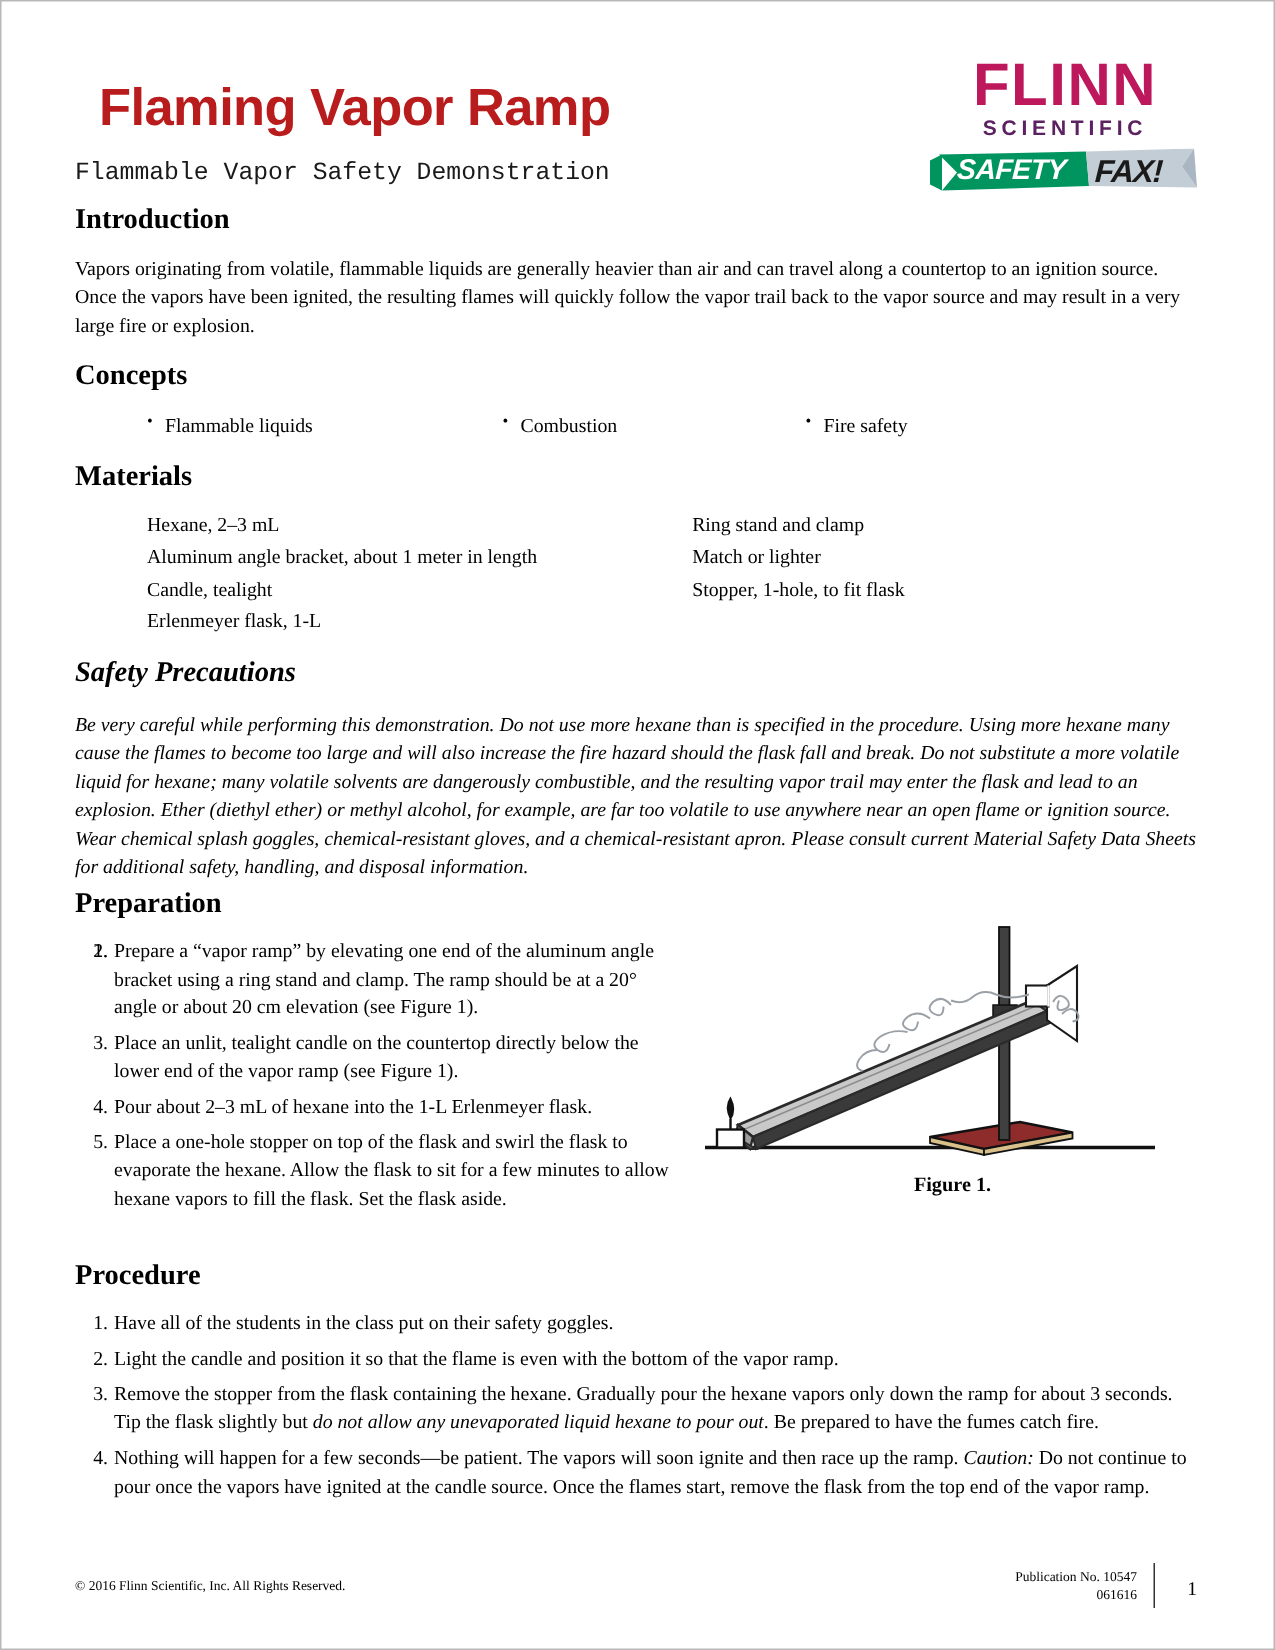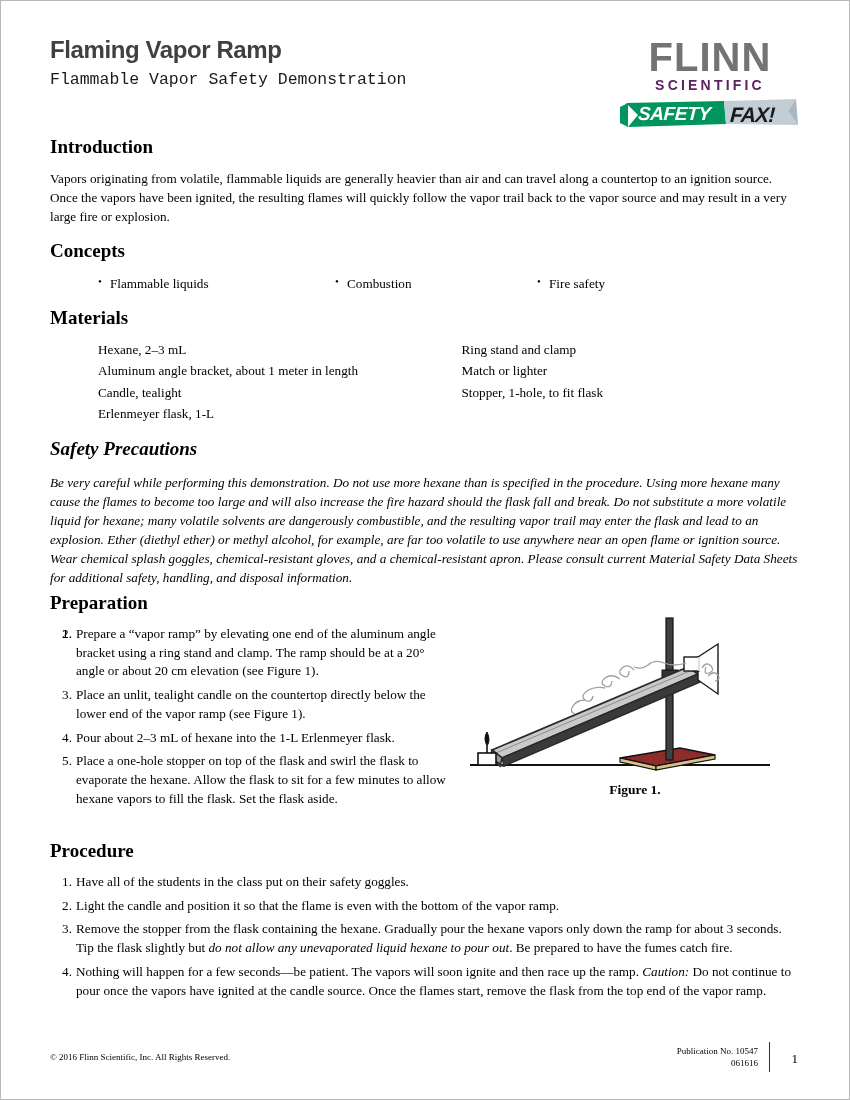--- a/index.html
+++ b/index.html
@@ -26,26 +26,26 @@
   }
 
   
   .header {
     position: absolute;
     left: 50px; top: 38px; right: 50px;
     height: 120px;
   }
   .title {
     font-family: "Liberation Sans", "DejaVu Sans", sans-serif;
-    font-size: 24px;
+    font-size: 35px;
     font-weight: bold;
     letter-spacing: -0.4px;
     line-height: 1.0;
-    margin: 0;
-    color: #404040;
+    margin: 16px;
+    color: #b91c1c;
   }
   .subtitle {
     font-family: Liberation Mono, monospace;
     font-size: 16.5px;
     font-weight: normal;
     margin-top: 8px;
     color: #1a1a1a;
   }
 
   
@@ -53,21 +53,21 @@
     position: absolute;
     right: 0;
     top: 0;
     width: 180px;
     text-align: center;
   }
   .logo-flinn {
     font-family: "Liberation Sans", "DejaVu Sans", sans-serif;
     font-size: 40px;
     font-weight: bold;
-    color: #737373;
+    color: #be185d;
     letter-spacing: 1px;
     line-height: 0.95;
   }
   .logo-sci {
     font-family: "Liberation Sans", "DejaVu Sans", sans-serif;
     font-size: 14px;
     font-weight: bold;
     color: #5c2160;
     letter-spacing: 3.2px;
     margin-top: 2px;

